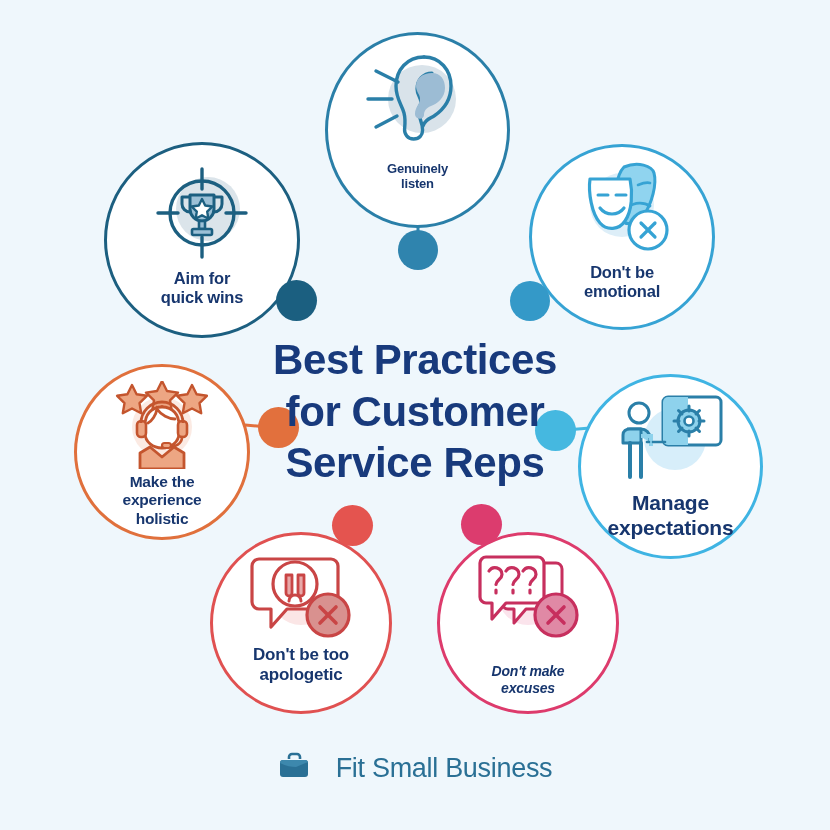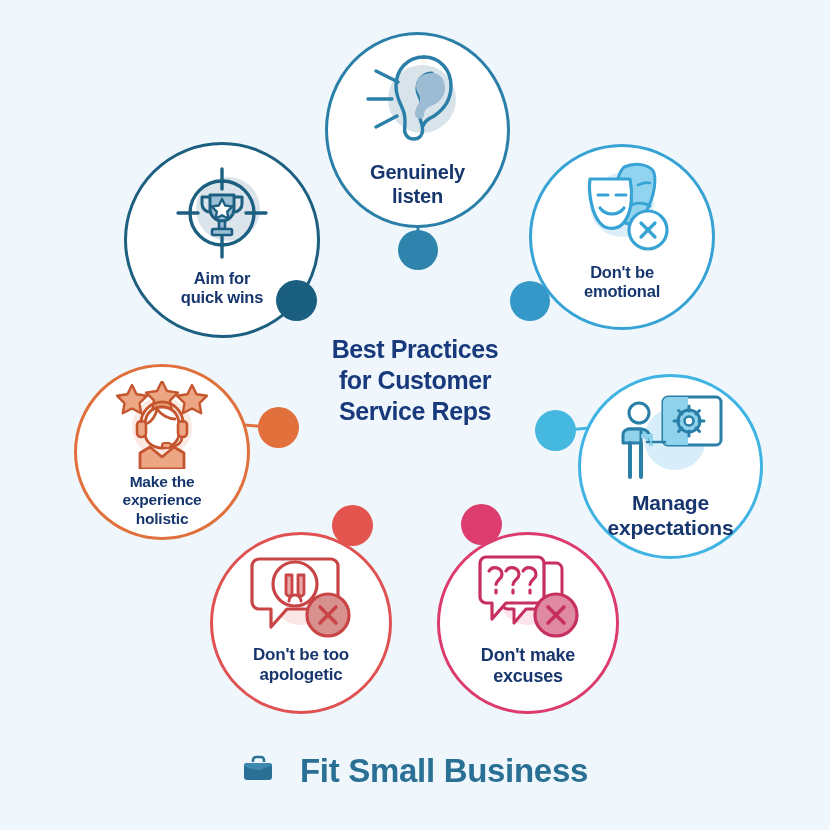--- a/index.html
+++ b/index.html
@@ -29,80 +29,80 @@
   .bubble .label{
     color:#17366e;
     font-weight:bold;
     text-align:center;
     line-height:1.18;
     letter-spacing:-0.2px;
     white-space:pre-line;
   }
 
   
-  #b-quickwins{left:124px;top:142px;width:196px;height:196px;border:3px solid #1c5f80;}
+  #b-quickwins{left:104px;top:142px;width:196px;height:196px;border:3px solid #1c5f80;}
   #b-quickwins .icon-wrap{margin-top:16px;}
   #b-quickwins .label{margin-top:4px;font-size:16.5px;}
 
   #b-listen{left:325px;top:32px;width:185px;height:196px;border:3px solid #2a7fa8;}
   #b-listen .icon-wrap{margin-top:14px;}
-  #b-listen .label{margin-top:8px;font-size:20px;}
+  #b-listen .label{margin-top:8px;font-size:13px;}
 
   #b-emotional{left:529px;top:144px;width:186px;height:186px;border:3px solid #36a3d4;}
   #b-emotional .icon-wrap{margin-top:14px;}
   #b-emotional .label{margin-top:6px;font-size:16.5px;}
 
   #b-holistic{left:74px;top:364px;width:176px;height:176px;border:3px solid #e0703c;}
   #b-holistic .icon-wrap{margin-top:14px;}
   #b-holistic .label{margin-top:4px;font-size:15.5px;}
 
   #b-manage{left:578px;top:374px;width:185px;height:185px;border:3px solid #3fb4e3;}
   #b-manage .icon-wrap{margin-top:14px;}
   #b-manage .label{margin-top:4px;font-size:21px;}
 
   #b-apologetic{left:210px;top:532px;width:182px;height:182px;border:3px solid #e05151;}
   #b-apologetic .icon-wrap{margin-top:14px;}
   #b-apologetic .label{margin-top:2px;font-size:17px;}
 
   #b-excuses{left:437px;top:532px;width:182px;height:182px;border:3px solid #dd3b6c;}
   #b-excuses .icon-wrap{margin-top:14px;}
-  #b-excuses .label{margin-top:2px;font-size:18px;}
+  #b-excuses .label{margin-top:20px;font-size:14px;font-style:italic;}
 
   
   .dot{position:absolute;border-radius:50%;}
 
   #dot-quickwins{left:276px;top:280px;width:41px;height:41px;background:#1b5f80;}
   #dot-listen{left:398px;top:230px;width:40px;height:40px;background:#2f84ae;}
   #dot-emotional{left:510px;top:281px;width:40px;height:40px;background:#3499c8;}
   #dot-holistic{left:258px;top:407px;width:41px;height:41px;background:#e2703d;}
   #dot-manage{left:535px;top:410px;width:41px;height:41px;background:#45b8e0;}
   #dot-apologetic{left:332px;top:505px;width:41px;height:41px;background:#e4544f;}
   #dot-excuses{left:461px;top:504px;width:41px;height:41px;background:#dc3c6e;}
 
   
   #title{
     position:absolute;left:255px;top:334px;width:320px;
     text-align:center;
     color:#183a7c;
-    font-size:25px;
+    font-size:42px;
     font-weight:bold;
     line-height:1.23;
     letter-spacing:-0.4px;
     white-space:pre-line;
   }
 
   
   #footer{
     position:absolute;left:0;top:752px;width:830px;
     display:flex;align-items:center;justify-content:center;gap:10px;
   }
   #footer .brand{
     color:#2a7095;
-    font-size:33px;
-    font-weight:bold;
+    font-size:27px;
+    font-weight:normal;
     letter-spacing:-0.3px;
     margin-left:16px;
   }
 
   .connector-line{position:absolute;}
 </style>
 </head>
 <body>
 
 <div id="stage">

